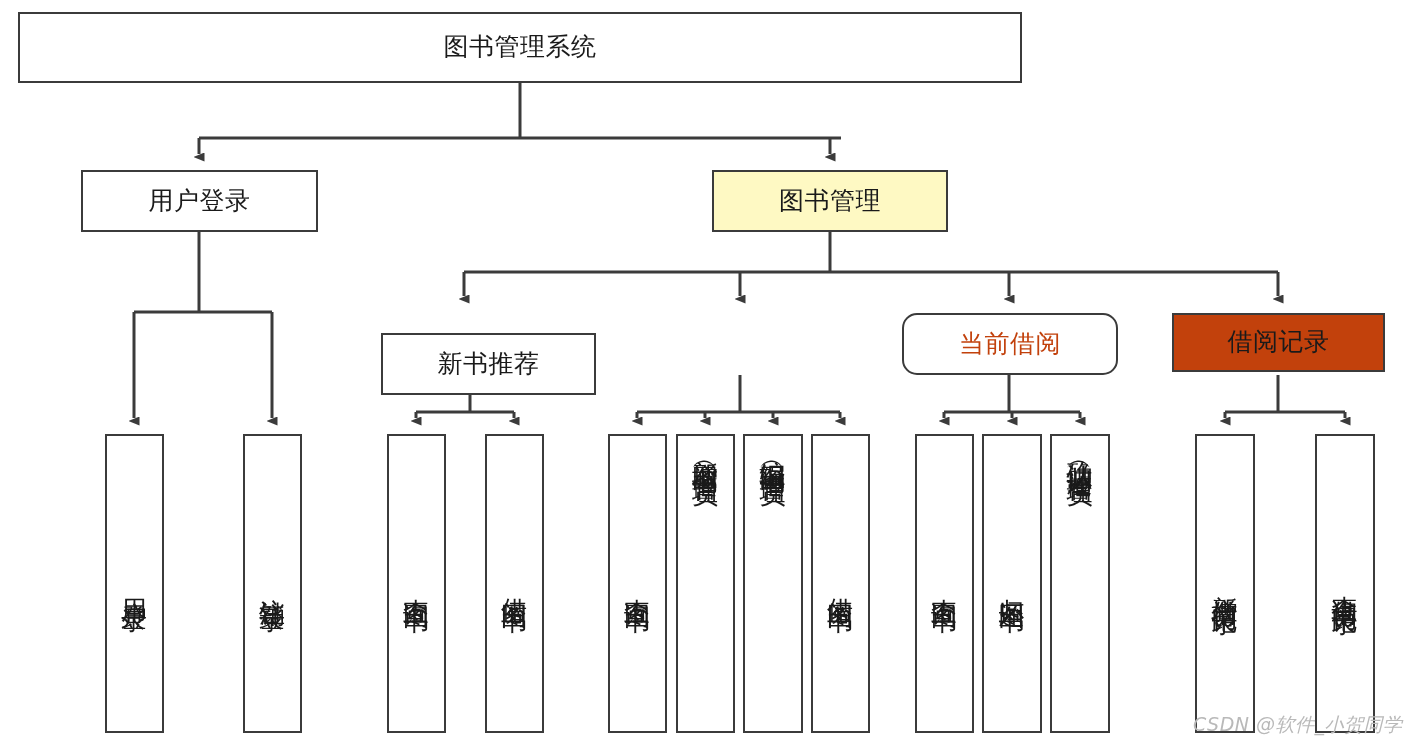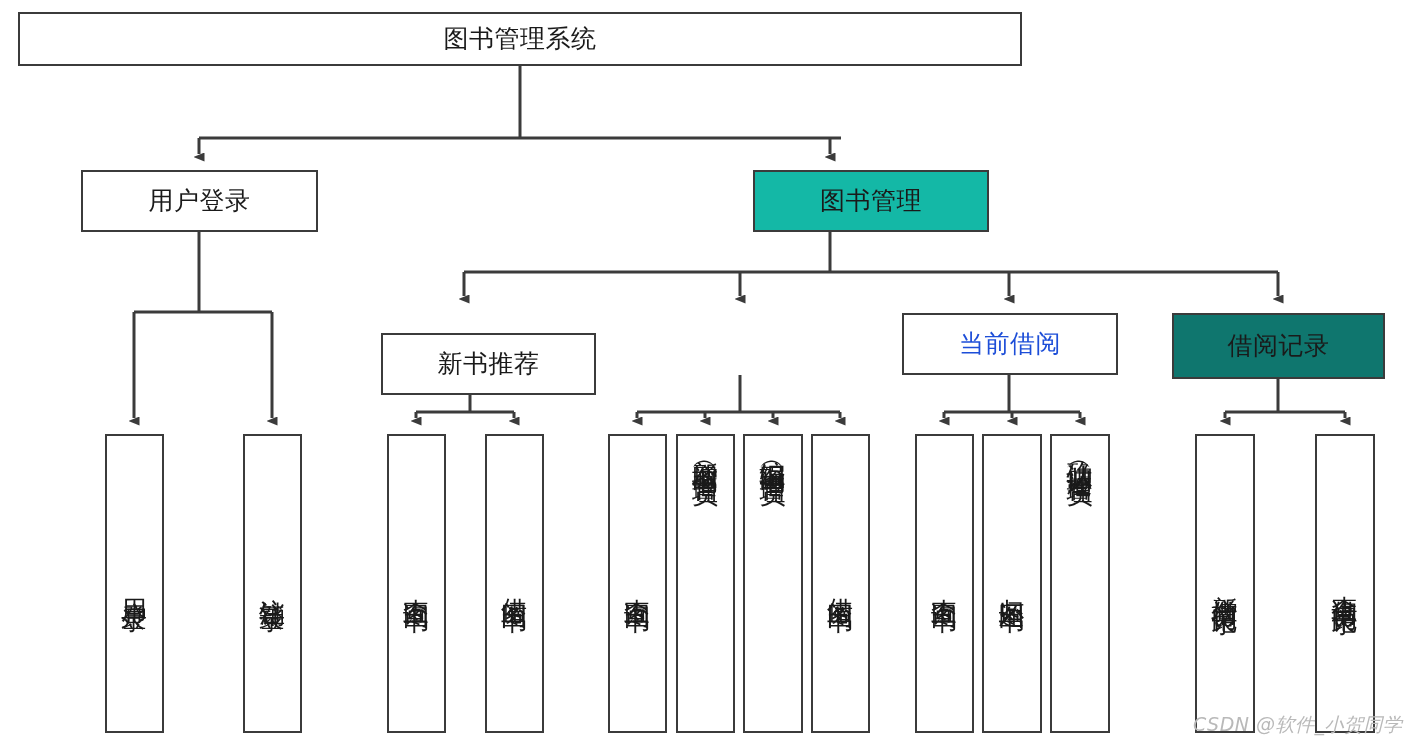--- a/index.html
+++ b/index.html
@@ -121,38 +121,38 @@
       <path d="M1012,412 L1012,418" marker-end="url(#arrow)"></path>
       <path d="M1080,412 L1080,418" marker-end="url(#arrow)"></path>
 
       <path d="M1278,375 L1278,412"></path>
       <path d="M1225,412 L1345,412"></path>
       <path d="M1225,412 L1225,418" marker-end="url(#arrow)"></path>
       <path d="M1345,412 L1345,418" marker-end="url(#arrow)"></path>
     </g>
   </svg>
 
-  <div class="node root horiz" id="n-root" style="left: 18px; top: 12px; width: 1004px; height: 54px; border-color: rgb(59, 59, 59); background: rgb(255, 255, 255); color: rgb(26, 26, 26);">
+  <div class="node root horiz" id="n-root" style="left: 18px; top: 12px; width: 1004px; height: 71px; border-color: rgb(59, 59, 59); background: rgb(255, 255, 255); color: rgb(26, 26, 26);">
     <span class="node-label">图书管理系统</span>
   </div>
 
   <div class="node horiz" id="n-l1-0" style="left: 81px; top: 170px; width: 237px; height: 62px; border-color: rgb(59, 59, 59); background: rgb(255, 255, 255); color: rgb(26, 26, 26);">
     <span class="node-label">用户登录</span>
   </div>
-  <div class="node horiz" id="n-l1-1" style="left: 712px; top: 170px; width: 236px; height: 62px; border-color: rgb(59, 59, 59); background: #14b8a6; color: rgb(26, 26, 26); margin-left: 41px;">
+  <div class="node horiz" id="n-l1-1" style="left: 712px; top: 170px; width: 236px; height: 62px; border-color: rgb(59, 59, 59); background: #fef9c3; color: rgb(26, 26, 26);">
     <span class="node-label">图书管理</span>
   </div>
 
   <div class="node horiz" id="n-l2-0" style="left: 381px; top: 313px; width: 215px; height: 62px; border-color: rgb(59, 59, 59); background: rgb(255, 255, 255); color: rgb(26, 26, 26); margin-top: 20px;">
     <span class="node-label">新书推荐</span>
   </div>
-  <div class="node horiz" id="n-l2-2" style="left: 902px; top: 313px; width: 216px; height: 62px; border-color: rgb(59, 59, 59); background: rgb(255, 255, 255); color: #1d4ed8;">
+  <div class="node horiz" id="n-l2-2" style="left: 902px; top: 313px; width: 216px; height: 62px; border-color: rgb(59, 59, 59); background: rgb(255, 255, 255); color: #c2410c; border-radius: 15px;">
     <span class="node-label">当前借阅</span>
   </div>
-  <div class="node horiz" id="n-l2-3" style="left: 1172px; top: 313px; width: 213px; height: 66px; border-color: rgb(59, 59, 59); background: #0f766e; color: rgb(26, 26, 26);">
+  <div class="node horiz" id="n-l2-3" style="left: 1172px; top: 313px; width: 213px; height: 59px; border-color: rgb(59, 59, 59); background: #c2410c; color: rgb(26, 26, 26);">
     <span class="node-label">借阅记录</span>
   </div>
 
   <div class="node vert centered" id="n-lf-0" style="left: 105px; top: 434px; width: 59px; height: 299px; border-color: rgb(59, 59, 59); background: rgb(255, 255, 255); color: rgb(26, 26, 26);">
     <span class="node-label">用户登录</span>
   </div>
   <div class="node vert centered" id="n-lf-1" style="left: 243px; top: 434px; width: 59px; height: 299px; border-color: rgb(59, 59, 59); background: rgb(255, 255, 255); color: rgb(26, 26, 26);">
     <span class="node-label">注销登录</span>
   </div>
   <div class="node vert centered" id="n-lf-2" style="left: 387px; top: 434px; width: 59px; height: 299px; border-color: rgb(59, 59, 59); background: rgb(255, 255, 255); color: rgb(26, 26, 26);">

